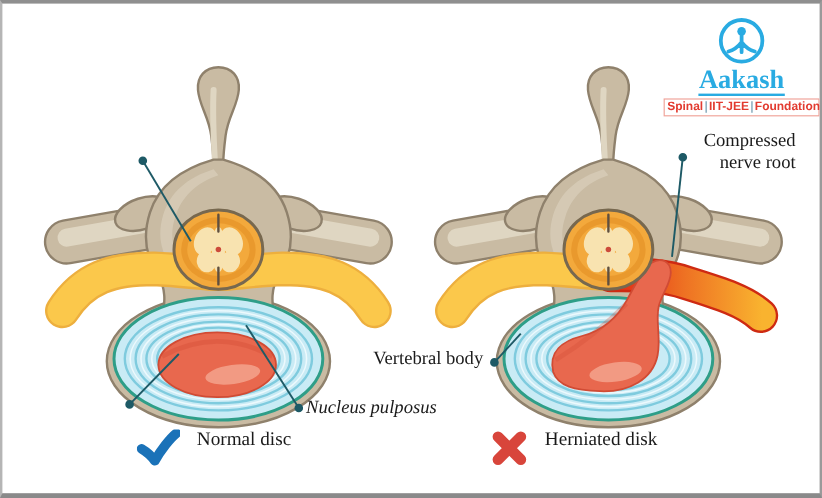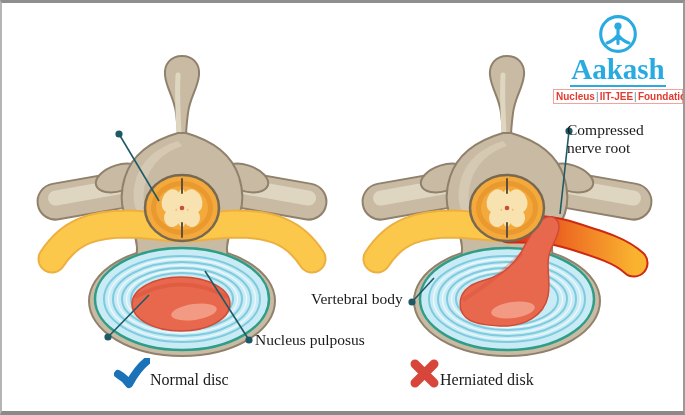--- a/index.html
+++ b/index.html
@@ -3,28 +3,28 @@
 <meta charset="utf-8">
 <style>
   html,body{margin:0;padding:0;background:#fff;}
   #page{position:relative;width:685px;height:415px;background:#ffffff;
         border-top:3px solid #8f8f8f;border-left:2px solid #b5b5b5;
         border-right:2px solid #9a9a9a;border-bottom:4px solid #8a8a8a;
         box-sizing:border-box;overflow:hidden;
         font-family:"Liberation Serif", serif;}
   .illus{position:absolute;}
   .label{position:absolute;font-size:15.5px;color:#1a1a1a;white-space:nowrap;line-height:1.15;}
-  .label.wrap{white-space:normal;text-align:left;margin-top:12px;}
+  .label.wrap{white-space:normal;text-align:right;}
   #leaders{position:absolute;left:0;top:0;pointer-events:none;}
-  .legend-item{position:absolute;display:flex;align-items:flex-end;gap:0;}
+  .legend-item{position:absolute;display:flex;align-items:flex-start;gap:14px;}
   .legend-text{font-size:16px;color:#1a1a1a;}
   
   #logo{position:absolute;left:551px;top:10px;width:130px;text-align:center;}
   #logo .mark{display:block;margin:0 auto;}
-  #logo .name{display:inline-block;font-weight:bold;font-size:29px;line-height:1.0;
+  #logo .name{display:inline-block;font-weight:bold;font-size:22px;line-height:1.0;
       color:#29ABE2;letter-spacing:0px;border-bottom:2px solid #29ABE2;padding:0 1px 1px 1px;}
   #logo .tagbox{margin-top:2px;border:1px solid #f0a59c;padding:1px 2px;
       font-family:"Liberation Sans", sans-serif;font-size:10px;font-weight:bold;color:#E23B30;
       white-space:nowrap;}
   #logo .sep{color:#8fb0c0;padding:0 1px;}
   
   .bone{fill:#C9BBA3;stroke:#8F816C;stroke-width:2;}
   .bone-hl{fill:#DFD6C2;stroke:none;}
   .hl-stroke{stroke:#DFD6C2;stroke-width:5;fill:none;stroke-linecap:round;}
   .band-edge{fill:none;stroke:#EDAF3E;stroke-width:29;stroke-linecap:round;}
@@ -161,21 +161,21 @@
           <line x1="410" y1="299" x2="432" y2="275"></line>
           <circle cx="410" cy="299" r="2.8"></circle>
         </g>
       <g>
           <line x1="567" y1="128" x2="558" y2="211"></line>
           <circle cx="567" cy="128" r="2.8"></circle>
         </g>
     </g>
   </svg>
 
-  <div class="label" style="left:253px;top:328px;">Nucleus pulposus</div>
+  <div class="label" style="left:253px;top:328px;font-style:italic;">Nucleus pulposus</div>
   <div class="label" style="left:309px;top:287px;">Vertebral body</div>
   <div class="label wrap" style="left:565px;top:106px;width:96px;">Compressed nerve root</div>
 
   <div class="legend-item" style="left:112px;top:355px;">
     <svg width="36" height="31" viewBox="0 0 36 31">
       <path d="M4,16 C9,19 13,23 15,26 C20,17 28,7 33,3" fill="none" stroke="#1A72B8" stroke-width="8" stroke-linecap="round" stroke-linejoin="round"></path>
     </svg>
     <span class="legend-text">Normal disc</span>
   </div>
   <div class="legend-item" style="left:407px;top:355px;">
@@ -186,17 +186,17 @@
   </div>
 
   <div id="logo">
     <svg class="mark" width="42" height="42" viewBox="0 0 40 40">
       <circle cx="20" cy="20" r="16.5" fill="none" stroke="#29ABE2" stroke-width="3"></circle>
       <circle cx="20" cy="12.5" r="3.4" fill="#29ABE2"></circle>
       <path d="M20,16 L20,21 M20,21 C17,25 13,27.5 9.5,28.5 M20,21 C23,25 27,27.5 30.5,28.5 M20,21 L20,29" fill="none" stroke="#29ABE2" stroke-width="3" stroke-linecap="round"></path>
     </svg>
     <div class="name">Aakash</div>
     <div class="tagbox">
-      <span>Nucleus</span><span class="sep">|</span><span>IIT-JEE</span><span class="sep">|</span><span>Foundations</span>
+      <span>Spinal</span><span class="sep">|</span><span>IIT-JEE</span><span class="sep">|</span><span>Foundations</span>
     </div>
   </div>
 
 </div>
 
 </body></html>

